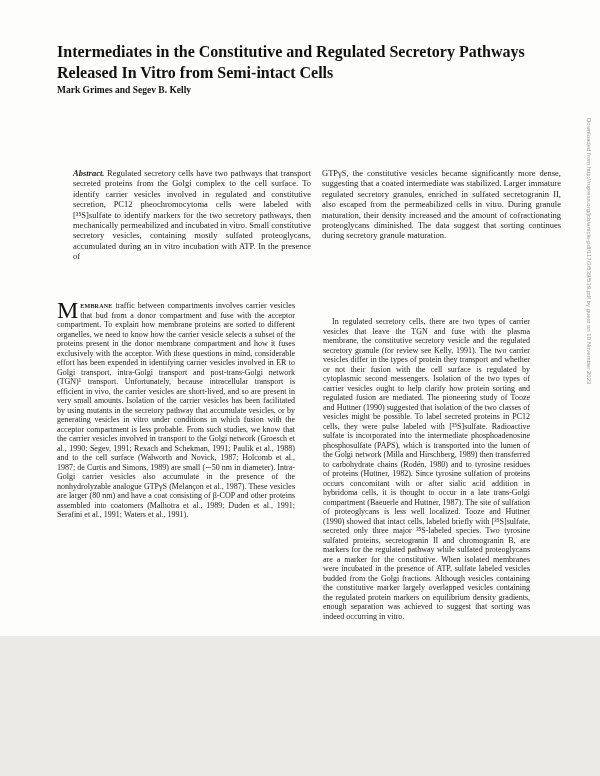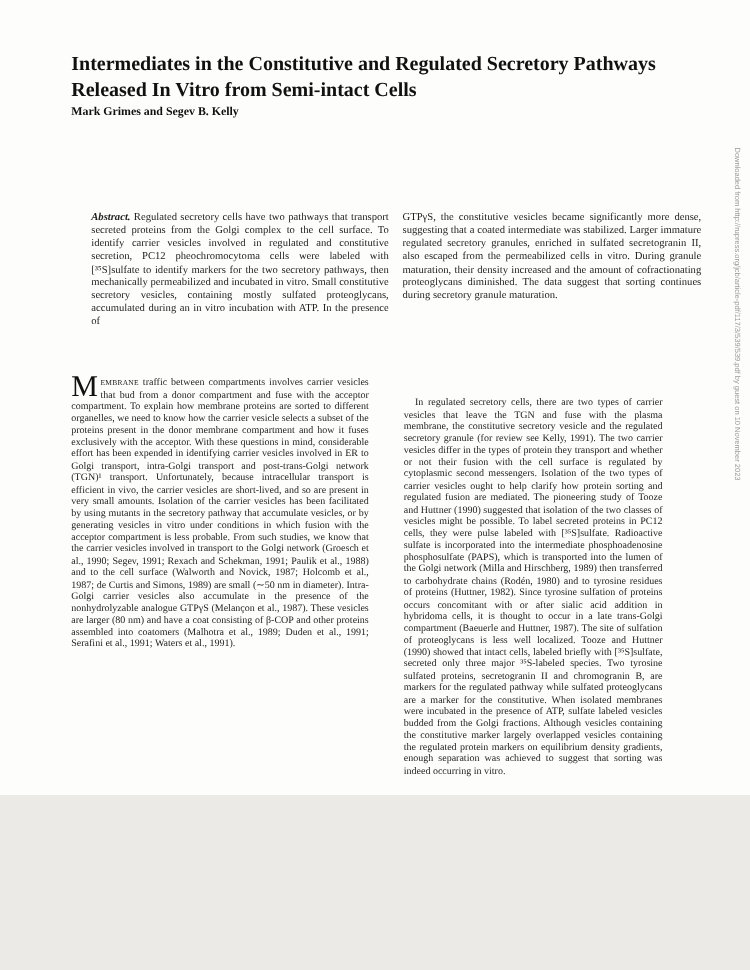--- a/index.html
+++ b/index.html
@@ -9,21 +9,21 @@
   .authors{position:absolute;left:57px;top:85px;font-size:9.5px;font-weight:bold;color:#111;}
   .affiliation{position:absolute;left:57px;top:100px;font-size:8px;color:#222;}
   .abs-col{position:absolute;top:168px;width:238px;font-size:8.5px;line-height:10.4px;text-align:justify;color:#1c1c1c;}
   .abs-left{left:73px;}
   .abs-right{left:322px;width:239px;}
   .abs-label{font-weight:bold;font-style:italic;}
   .body-col{position:absolute;top:301px;width:238px;font-size:8px;line-height:9.5px;text-align:justify;color:#1c1c1c;}
   .body-left{left:57px;}
   .body-right{left:307px;width:239px;}
   .dropcap{float:left;font-size:24px;line-height:19px;margin-right:2px;color:#111;}
-  .sc{font-variant:small-caps;letter-spacing:0.2px;}
+  .sc{font-variant:small-caps;letter-spacing:0.2px;font-weight:bold;}
   .indent{text-indent:9px;margin:16px;}
   p{margin:0;}
   .footnote{position:absolute;left:57px;top:699px;width:238px;font-size:7px;line-height:8.8px;color:#1c1c1c;text-align:justify;}
   .footnote-rule{border:none;border-top:1px solid #555;width:104px;margin:0 0 3px 0;}
   .fn-italic{font-style:italic;}
   .footer{position:absolute;left:57px;top:744px;font-size:13px;line-height:9px;color:#1c1c1c;}
   .page-number{position:absolute;left:426px;top:778px;font-size:8.5px;font-weight:bold;color:#111;}
   .watermark{position:absolute;left:592px;top:118px;width:545px;font-size:6px;color:#9a9a9a;transform:rotate(90deg);transform-origin:left top;font-family:"Liberation Sans",sans-serif;white-space:nowrap;}
 </style>
 </head>

